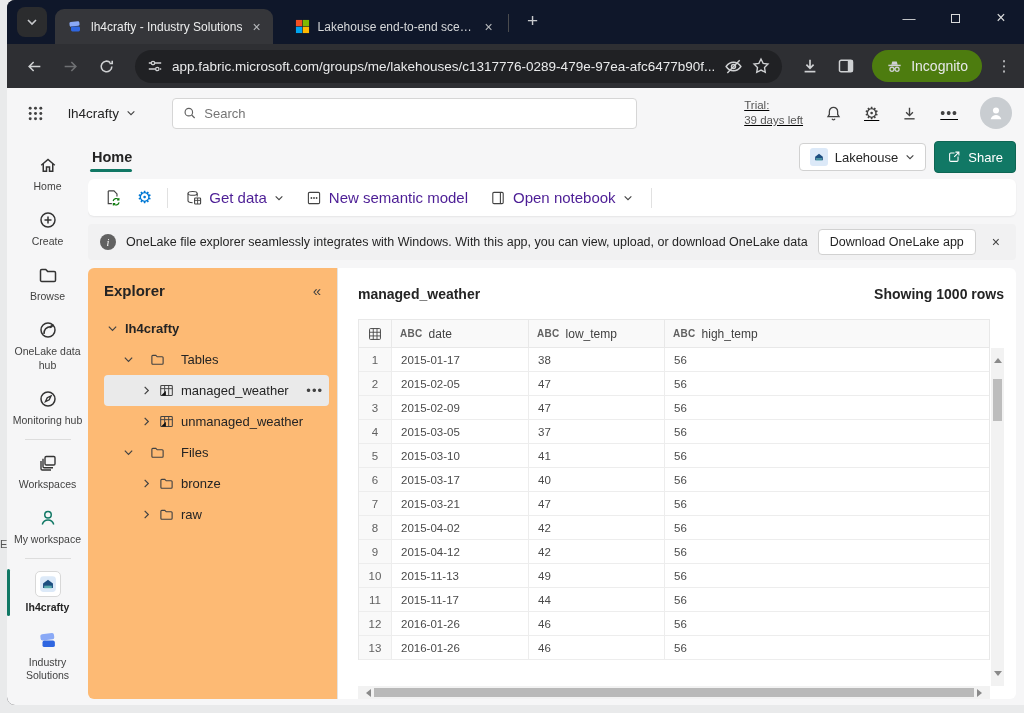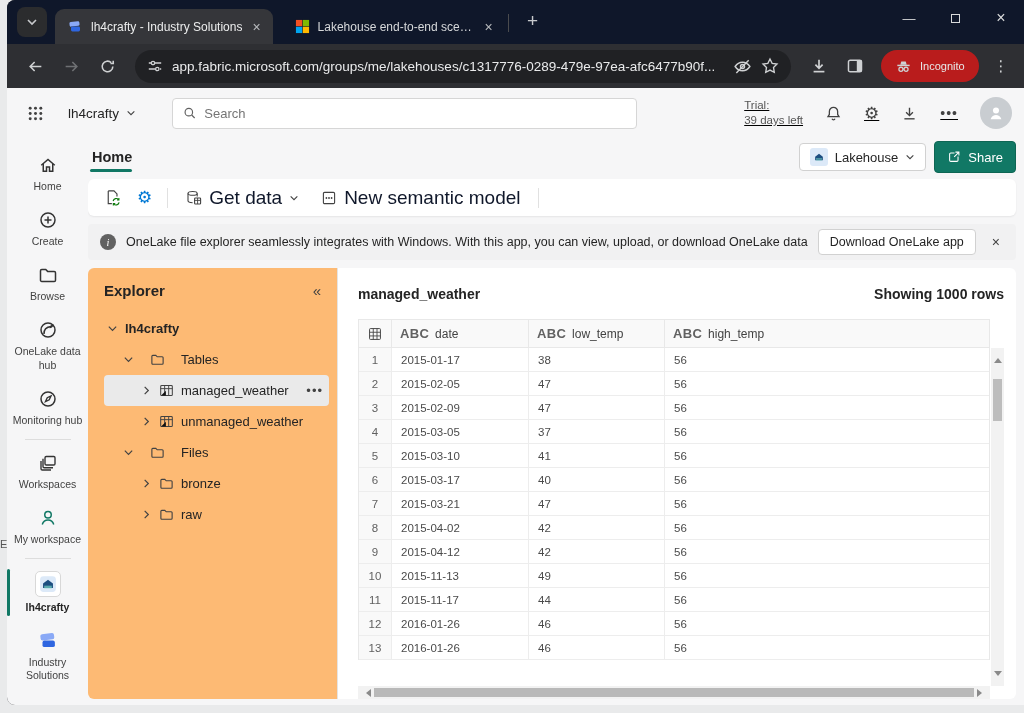--- a/index.html
+++ b/index.html
@@ -31,22 +31,22 @@
   .wc-max i { display:inline-block; width:9px; height:9px; border:1px solid #d9dadb; }
 
   
   .urlbar { height:44px; background:#2e2f33; display:flex; align-items:center; padding:0 10px 0 14px; gap:8px; flex:0 0 auto; }
   .navbtn { width:28px; height:28px; display:flex; align-items:center; justify-content:center; color:#cfd1d3; }
   .navbtn.dim { opacity:.4; }
   .omnibox { flex:1; max-width:656px; height:33px; background:#202124; border-radius:17px; margin:0 6px;
              display:flex; align-items:center; padding:0 12px; gap:9px; color:#e6e7e8; }
   .omnibox .url { flex:1; font-size:13.5px; white-space:nowrap; overflow:hidden; color:#e9eaeb; }
   .chrome-ic { color:#cfd1d3; display:flex; align-items:center; }
-  .incog { height:32px; background:#b91c1c; border-radius:16px; display:flex; align-items:center;
-           gap:8px; padding:0 14px; color:#e7e8e9; font-size:11px; margin:0 4px; }
+  .incog { height:32px; background:#4d7c0f; border-radius:16px; display:flex; align-items:center;
+           gap:8px; padding:0 14px; color:#e7e8e9; font-size:14px; margin:0 4px; }
   .kebab { color:#cfd1d3; font-size:15px; letter-spacing:0; width:20px; text-align:center; }
 
   
   .app { flex:1; background:#f6f6f7; display:flex; flex-direction:column; overflow:hidden; }
   .app-header { height:50px; display:flex; align-items:center; padding:0 12px 0 20px; gap:10px; flex:0 0 auto; }
   .waffle { color:#424242; margin-right:14px; }
   .ws-name { font-size:13.5px; color:#242424; display:flex; align-items:center; gap:7px; margin-right:26px; }
   .searchbox { width:465px; height:31px; background:#fff; border:1px solid #d6d6d6; border-radius:4px;
                display:flex; align-items:center; padding:0 10px; gap:8px; color:#616161; }
   .searchbox input { border:none; outline:none; font-size:13px; color:#616161; width:100%;
@@ -78,21 +78,21 @@
   .home-tab::after { content:""; position:absolute; left:0; right:2px; bottom:-7px; height:3px; background:#117865; border-radius:2px; }
   .ribbon-right { margin-left:auto; display:flex; align-items:center; gap:8px; }
   .lh-select { height:28px; background:#fff; border:1px solid #d1d1d1; border-radius:4px;
                display:flex; align-items:center; gap:7px; padding:0 10px; font-size:13px; color:#242424; }
   .lh-mini { width:18px; height:18px; border-radius:3px; background:#dce9f8; display:flex; align-items:center; justify-content:center; }
   .share-btn { height:32px; background:#117865; border:1px solid #0e6654; border-radius:4px; color:#fff;
                display:flex; align-items:center; gap:7px; padding:0 12px; font-size:13px; }
 
   .toolbar-card { height:37px; background:#fff; border-radius:6px; box-shadow:0 1px 2px rgba(0,0,0,.07);
                   display:flex; align-items:center; padding:0 10px; gap:4px; margin-top:3px; flex:0 0 auto; }
-  .tb-btn { display:flex; align-items:center; gap:7px; padding:0 9px; height:28px; font-size:19px; color:#0f172a; border-radius:4px; }
+  .tb-btn { display:flex; align-items:center; gap:7px; padding:0 9px; height:28px; font-size:15px; color:#4c1d95; border-radius:4px; }
   .tb-ic { display:flex; align-items:center; color:#424242; }
   .tb-div { width:1px; height:20px; background:#e1e1e1; margin:0 5px; }
   .gear-blue { color:#0078d4; font-size:17px; line-height:1; }
 
   .banner { height:36px; background:#f1f1f2; border-radius:4px; margin-top:8px; flex:0 0 auto;
             display:flex; align-items:center; gap:10px; padding:0 10px 0 12px; }
   .info-ic { width:16px; height:16px; border-radius:50%; background:#616161; color:#fff; font-size:10.5px;
              display:flex; align-items:center; justify-content:center; font-family:"Liberation Serif",serif; font-style:italic; flex:0 0 auto; }
   .banner .txt { font-size:12.5px; color:#242424; flex:1; white-space:nowrap; overflow:hidden; }
   .banner-btn { height:26px; background:#fff; border:1px solid #d1d1d1; border-radius:4px; font-size:12.5px;
@@ -116,21 +116,21 @@
   .table-panel { flex:1; background:#fff; border-radius:0 6px 6px 0; padding:13px 12px 0 20px;
                  display:flex; flex-direction:column; overflow:hidden; }
   .tbl-titlerow { display:flex; align-items:center; height:26px; margin-bottom:12px; flex:0 0 auto; }
   .tbl-title { font-size:14px; font-weight:bold; color:#242424; flex:1; }
   .tbl-rows-label { font-size:14px; font-weight:bold; color:#242424; }
   .grid-wrap { position:relative; flex:1; overflow:hidden; }
   .grid { border:1px solid #e8e8e8; border-bottom:none; margin-right:14px; }
   .thead { display:flex; background:#f9f9f9; border-bottom:1px solid #e8e8e8; height:28px; }
   .th { display:flex; align-items:center; gap:6px; padding:0 8px; font-size:12px; color:#424242; border-right:1px solid #e8e8e8; }
   .th:last-child { border-right:none; }
-  .abc { font-size:13px; font-weight:bold; color:#616161; letter-spacing:.3px; }
+  .abc { font-size:10px; font-weight:bold; color:#616161; letter-spacing:.3px; }
   .c0 { width:33px; flex:0 0 auto; justify-content:center; }
   .c1 { width:137px; flex:0 0 auto; }
   .c2 { width:136px; flex:0 0 auto; }
   .c3 { flex:1; }
   .trow { display:flex; height:24px; border-bottom:1px solid #ededed; background:#fff; }
   .td { display:flex; align-items:center; padding:0 9px; font-size:11.5px; color:#4a4a4a; border-right:1px solid #ededed; }
   .td:last-child { border-right:none; }
   .td.rownum { background:#f9f9f9; color:#616161; justify-content:center; padding:0; }
 
   
@@ -462,20 +462,32 @@
           <span class="tb-btn">
             <span class="tb-ic">
               <svg width="16" height="16" viewBox="0 0 16 16">
                   <rect x="2.4" y="2.4" width="11.2" height="11.2" rx="1.2" fill="none" stroke="#424242" stroke-width="1.1"></rect>
                   <circle cx="5.4" cy="8" r=".9" fill="#424242"></circle>
                   <circle cx="8" cy="8" r=".9" fill="#424242"></circle>
                   <circle cx="10.6" cy="8" r=".9" fill="#424242"></circle>
                 </svg>
             </span>
             <span>New semantic model</span>
+          </span>
+          <span class="tb-btn">
+            <span class="tb-ic">
+              <svg width="16" height="16" viewBox="0 0 16 16">
+                  <rect x="2.8" y="2.4" width="10.4" height="11.2" rx="1.2" fill="none" stroke="#424242" stroke-width="1.1"></rect>
+                  <path d="M10.4 2.4v11.2" stroke="#424242" stroke-width="1.1"></path>
+                </svg>
+            </span>
+            <span>Open notebook</span>
+            <svg width="10" height="10" viewBox="0 0 12 12">
+                <path d="M2 4l4 4 4-4" fill="none" stroke="#424242" stroke-width="1.3"></path>
+              </svg>
           </span>
           <div class="tb-div"></div>
         </div>
 
         <div class="banner">
           <span class="info-ic">i</span>
           <span class="txt">OneLake file explorer seamlessly integrates with Windows. With this app, you can view, upload, or download OneLake data.</span>
           <span class="banner-btn">Download OneLake app</span>
           <span class="x">×</span>
         </div>

